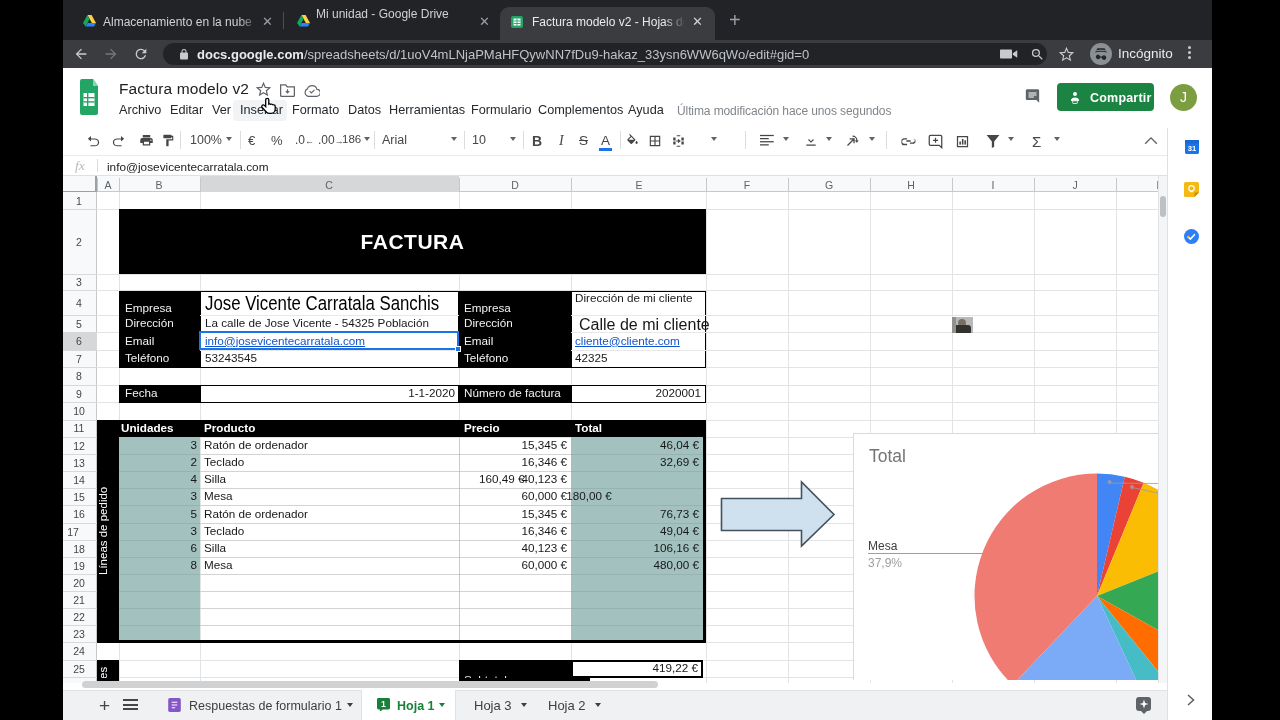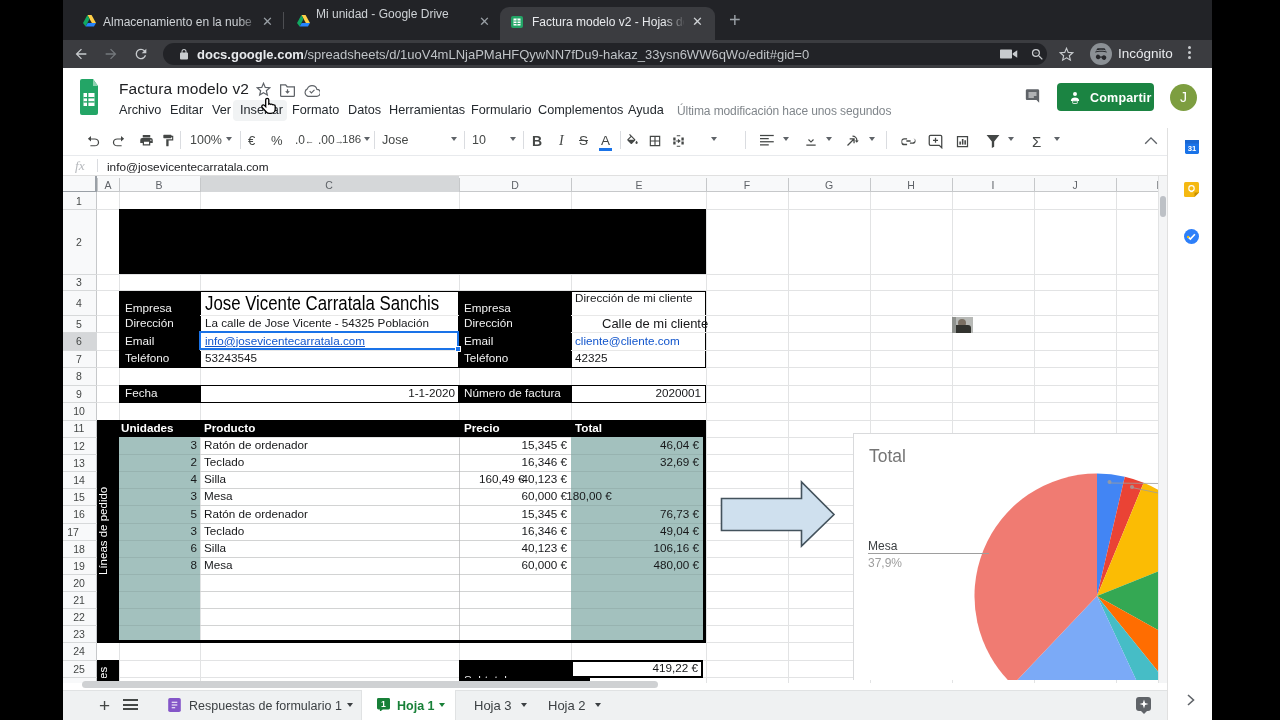--- a/index.html
+++ b/index.html
@@ -137,21 +137,21 @@
 <div class="tb" style="left:190px;font-size:12.5px">100%</div>
 <div class="car" style="left:226px"></div>
 <div class="sep" style="left:240px"></div>
 <div class="tb" style="left:248px">€</div>
 <div class="tb" style="left:271px">%</div>
 <div class="tb" style="left:295px;font-size:12px">.0<span style="font-size:9px">←</span></div>
 <div class="tb" style="left:318px;font-size:12px">.00<span style="font-size:9px">→</span></div>
 <div class="tb" style="left:342px;font-size:11.5px">186</div>
 <div class="car" style="left:364px"></div>
 <div class="sep" style="left:374px"></div>
-<div class="tb" style="left:382px;font-size:12.5px">Jose</div>
+<div class="tb" style="left:382px;font-size:12.5px">Arial</div>
 <div class="car" style="left:451px"></div>
 <div class="sep" style="left:464px"></div>
 <div class="tb" style="left:472px;font-size:12.5px">10</div>
 <div class="car" style="left:510px"></div>
 <div class="sep" style="left:523px"></div>
 <div class="tb" style="left:532px;font-weight:bold;font-size:14px">B</div>
 <div class="tb" style="left:559px;font-style:italic;font-size:14px;font-family:'Liberation Serif',serif">I</div>
 <div class="tb" style="left:579px;text-decoration:line-through;font-size:13.5px">S</div>
 <div class="tb" style="left:601px;font-size:13.5px">A</div>
 <div class="a" style="left:599px;top:148px;width:13px;height:3px;background:#1a73e8"></div>
@@ -326,20 +326,21 @@
 <div class="a" style="left:34px;top:398.0px;width:1061px;height:1px;background:#e2e3e4"></div>
 <div class="a" style="left:34px;top:415.0px;width:1061px;height:1px;background:#e2e3e4"></div>
 <div class="a" style="left:34px;top:432.0px;width:1061px;height:1px;background:#e2e3e4"></div>
 <div class="a" style="left:34px;top:449.0px;width:1061px;height:1px;background:#e2e3e4"></div>
 <div class="a" style="left:34px;top:466.0px;width:1061px;height:1px;background:#e2e3e4"></div>
 <div class="a" style="left:34px;top:484.0px;width:1061px;height:1px;background:#e2e3e4"></div>
 <div class="a" style="left:34px;top:501.0px;width:1061px;height:1px;background:#e2e3e4"></div>
 </div>
 <div class="a" style="left:63px;top:176px;width:1095px;height:507px;overflow:hidden;font-size:11.7px;color:#17181a">
 <div class="a" style="left:56.0px;top:33.0px;width:587.0px;height:65.0px;background:#000;"></div>
+<div class="a" style="left:56px;top:54px;width:587px;text-align:center;font-size:21px;font-weight:bold;color:#fff;letter-spacing:0.5px">FACTURA</div>
 <div class="a" style="left:56.0px;top:115.0px;width:81.0px;height:76.5px;background:#000;"></div>
 <div class="a" style="left:396.0px;top:115.0px;width:112.0px;height:76.5px;background:#000;"></div>
 <div class="a" style="left:137.0px;top:115.0px;width:259.0px;height:76.5px;background:#fff;border:1.5px solid #000"></div>
 <div class="a" style="left:508.0px;top:115.0px;width:135.0px;height:76.5px;background:#fff;border:1.5px solid #000"></div>
 <div class="a" style="left:137.0px;top:139.0px;width:259.0px;height:1.0px;background:#e8e8e8;"></div>
 <div class="a" style="left:508.0px;top:139.0px;width:135.0px;height:1.0px;background:#e8e8e8;"></div>
 <div class="a" style="left:137.0px;top:156.0px;width:259.0px;height:1.0px;background:#e8e8e8;"></div>
 <div class="a" style="left:508.0px;top:156.0px;width:135.0px;height:1.0px;background:#e8e8e8;"></div>
 <div class="a" style="left:137.0px;top:174.0px;width:259.0px;height:1.0px;background:#e8e8e8;"></div>
 <div class="a" style="left:508.0px;top:174.0px;width:135.0px;height:1.0px;background:#e8e8e8;"></div>
@@ -349,22 +350,22 @@
 <div class="a" style="left:62.0px;top:175.2px;font-size:11.7px;color:#f2f2f2;;white-space:nowrap">Teléfono</div>
 <div class="a" style="left:142.0px;top:115.4px;font-size:20.5px;color:#000;transform:scaleX(0.82);transform-origin:0 50%;;white-space:nowrap">Jose Vicente Carratala Sanchis</div>
 <div class="a" style="left:142.0px;top:140.2px;font-size:11.7px;color:#17181a;;white-space:nowrap">La calle de Jose Vicente - 54325 Población</div>
 <div class="a" style="left:142.0px;top:157.8px;font-size:11.7px;color:#17181a;;white-space:nowrap"><span style="color:#1155cc;text-decoration:underline">info@josevicentecarratala.com</span></div>
 <div class="a" style="left:142.0px;top:175.2px;font-size:11.7px;color:#17181a;;white-space:nowrap">53243545</div>
 <div class="a" style="left:401.0px;top:124.8px;font-size:11.7px;color:#f2f2f2;;white-space:nowrap">Empresa</div>
 <div class="a" style="left:401.0px;top:140.2px;font-size:11.7px;color:#f2f2f2;;white-space:nowrap">Dirección</div>
 <div class="a" style="left:401.0px;top:157.8px;font-size:11.7px;color:#f2f2f2;;white-space:nowrap">Email</div>
 <div class="a" style="left:401.0px;top:175.2px;font-size:11.7px;color:#f2f2f2;;white-space:nowrap">Teléfono</div>
 <div class="a" style="left:512.0px;top:114.8px;font-size:11.7px;color:#17181a;;white-space:nowrap">Dirección de mi cliente</div>
-<div class="a" style="left:539px;top:140.2px;font-size:13px;color:#17181a;;white-space:nowrap">Calle de mi cliente</div>
-<div class="a" style="left:512.0px;top:157.8px;font-size:11.7px;color:#17181a;;white-space:nowrap"><span style="color:#1155cc;">cliente@cliente.com</span></div>
+<div class="a" style="left:516px;top:140.2px;font-size:16px;color:#17181a;;white-space:nowrap">Calle de mi cliente</div>
+<div class="a" style="left:512.0px;top:157.8px;font-size:11.7px;color:#17181a;;white-space:nowrap"><span style="color:#1155cc;text-decoration:underline">cliente@cliente.com</span></div>
 <div class="a" style="left:512.0px;top:175.2px;font-size:11.7px;color:#17181a;;white-space:nowrap">42325</div>
 <div class="a" style="left:56.0px;top:209.0px;width:81.0px;height:17.5px;background:#000;"></div>
 <div class="a" style="left:396.0px;top:209.0px;width:112.0px;height:17.5px;background:#000;"></div>
 <div class="a" style="left:137.0px;top:209.0px;width:259.0px;height:17.5px;background:#fff;border:1.5px solid #000"></div>
 <div class="a" style="left:508.0px;top:209.0px;width:135.0px;height:17.5px;background:#fff;border:1.5px solid #000"></div>
 <div class="a" style="left:62.0px;top:210.2px;font-size:11.7px;color:#f2f2f2;;white-space:nowrap">Fecha</div>
 <div class="a" style="left:172.0px;top:210.2px;width:220px;text-align:right;font-size:11.7px;color:#17181a;;white-space:nowrap">1-1-2020</div>
 <div class="a" style="left:401.0px;top:210.2px;font-size:11.7px;color:#f2f2f2;;white-space:nowrap">Número de factura</div>
 <div class="a" style="left:418.0px;top:210.2px;width:220px;text-align:right;font-size:11.7px;color:#17181a;;white-space:nowrap">2020001</div>
 <div class="a" style="left:34.0px;top:243.5px;width:609.0px;height:17.5px;background:#000;"></div>

